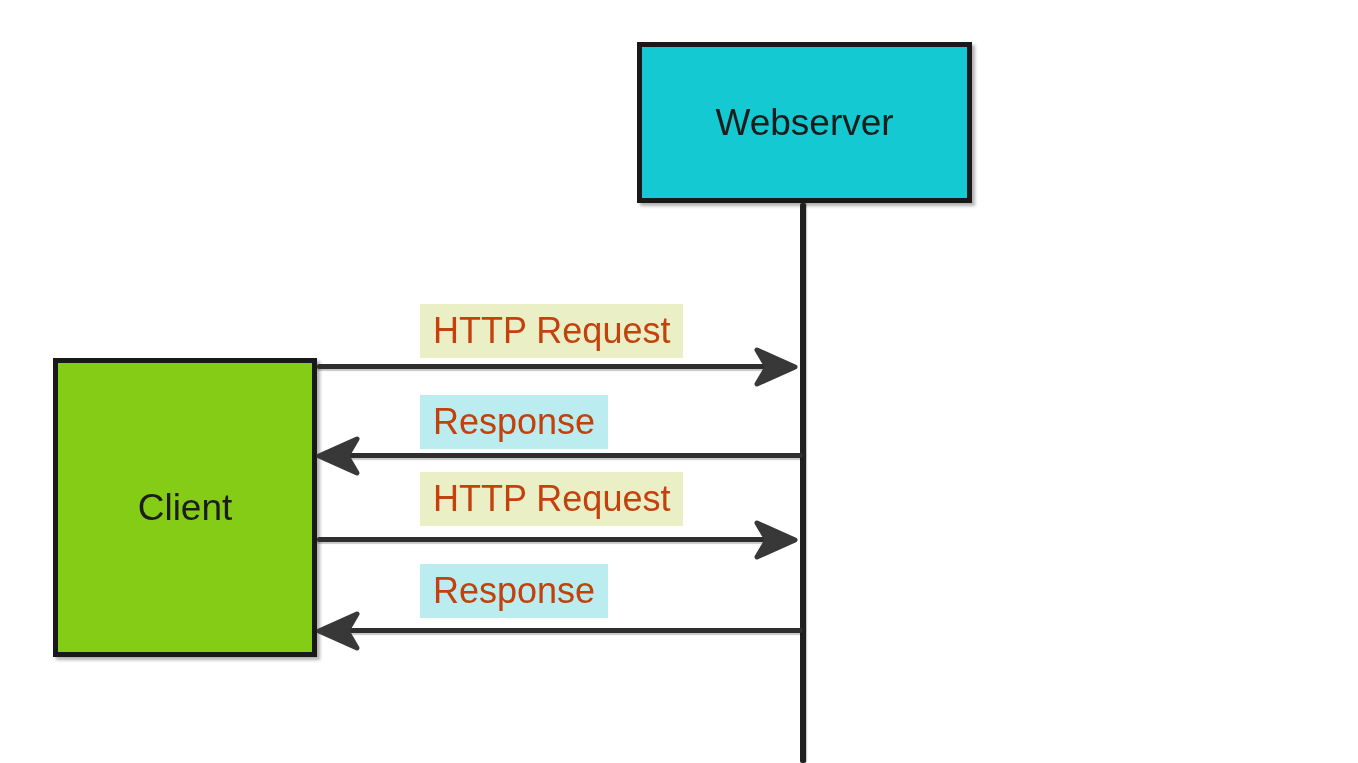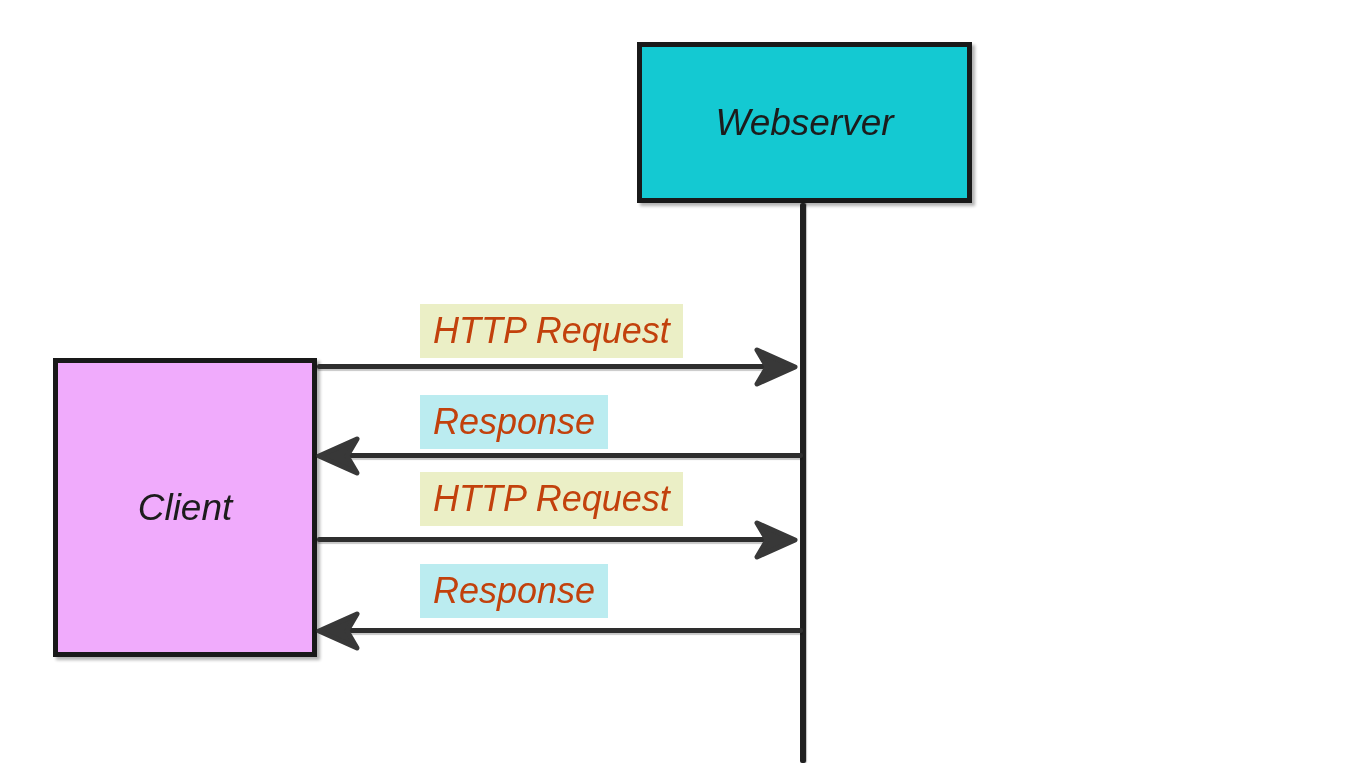--- a/index.html
+++ b/index.html
@@ -6,21 +6,20 @@
   body {
     font-family: "Liberation Sans", "DejaVu Sans", sans-serif;
     background: #ffffff;
   }
   .canvas {
     position: relative;
     width: 1358px;
     height: 763px;
     background: #ffffff;
     overflow: hidden;
-    font-style: italic;
   }
   .node {
     position: absolute;
     box-sizing: border-box;
     border: 5px solid #191919;
     display: flex;
     align-items: center;
     justify-content: center;
     font-size: 37px;
     color: #1c1c1c;
@@ -69,21 +68,21 @@
 <body>
 
 <div class="canvas">
 
   <div class="node node-webserver" style="background-color: rgb(20, 201, 210);">
     <span>Webserver</span>
   </div>
 
   <div class="lifeline"></div>
 
-  <div class="node node-client" style="background-color: #f0abfc;">
+  <div class="node node-client" style="background-color: #84cc16;">
     <span>Client</span>
   </div>
 
   <div class="msg-line line-1"></div>
   <svg class="arrowhead head-1" viewBox="0 0 46 46">
     <polygon points="4,6 42,23 4,40 14,23" fill="#383838" stroke="#383838" stroke-width="5" stroke-linejoin="round"></polygon>
   </svg>
   <div class="msg-label label-1" style="background-color: rgb(235, 239, 198);">HTTP Request</div>
 
   <div class="msg-line line-2"></div>

